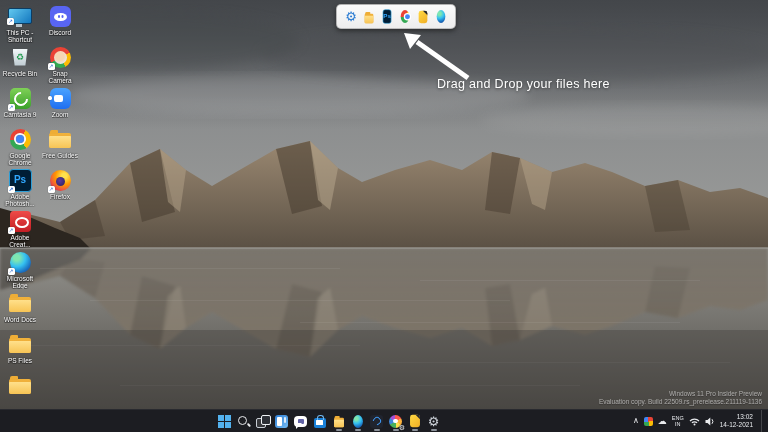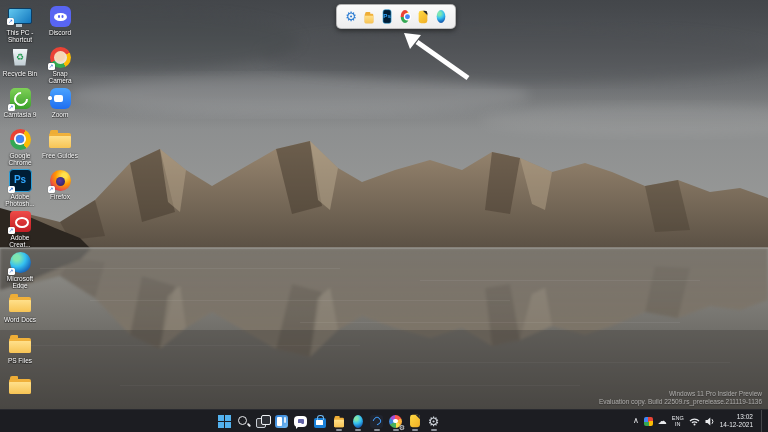--- a/index.html
+++ b/index.html
@@ -333,20 +333,21 @@
       </div>
     <div class="tile">
         <div class="ic-edge m-edge"></div>
       </div>
   </div>
 
   <svg id="hint-arrow" width="90" height="60" viewBox="0 0 90 60">
     <line x1="73" y1="50" x2="22" y2="14" stroke="#fff" stroke-width="5"></line>
     <polygon points="9,5 26,7 15,21" fill="#fff"></polygon>
   </svg>
+  <div id="hint-text">Drag and Drop your files here</div>
 
   <div id="watermark">
     <div>Windows 11 Pro Insider Preview</div>
     <div>Evaluation copy. Build 22509.rs_prerelease.211119-1136</div>
   </div>
 
   <div id="taskbar">
     <div id="tb-center">
       <div class="tb-btn">
           <div class="mini m-start"></div>

